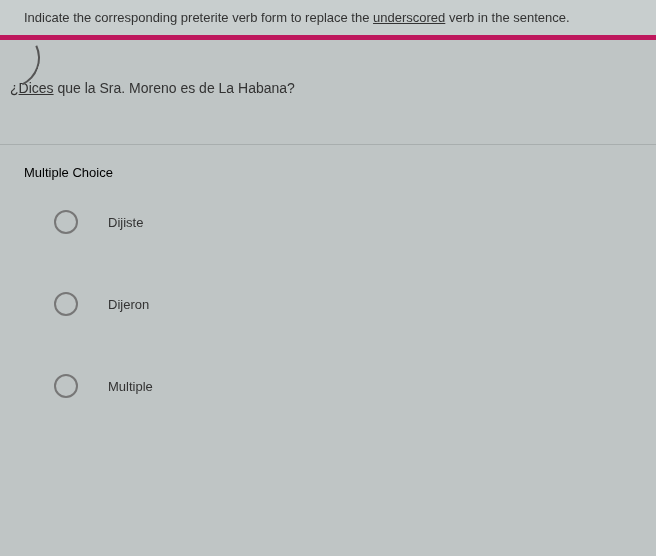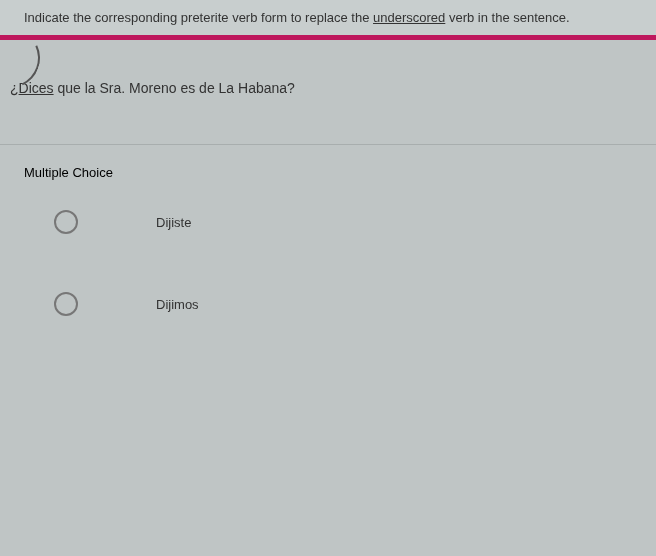--- a/index.html
+++ b/index.html
@@ -40,21 +40,20 @@
       color: #000000;
     }
     .options {
       padding: 20px 24px;
     }
     .option-row {
       display: flex;
       align-items: center;
       margin-bottom: 58px;
       cursor: pointer;
-      gap: 48px;
     }
     .radio-circle {
       width: 24px;
       height: 24px;
       border: 2px solid #777;
       border-radius: 50%;
       margin-left: 30px;
       margin-right: 30px;
       flex-shrink: 0;
       background: transparent;
@@ -93,15 +92,19 @@
 
 <div class="mc-label">Multiple Choice</div>
 
 <div class="options">
   <div class="option-row">
     <div class="radio-circle"></div>
     <span class="option-label">Dijiste</span>
   </div>
   <div class="option-row">
     <div class="radio-circle"></div>
-    <span class="option-label">Dijimos</span>
+    <span class="option-label">Dijeron</span>
+  </div>
+  <div class="option-row">
+    <div class="radio-circle"></div>
+    <span class="option-label">Multiple</span>
   </div>
 </div>
 
 </body></html>

